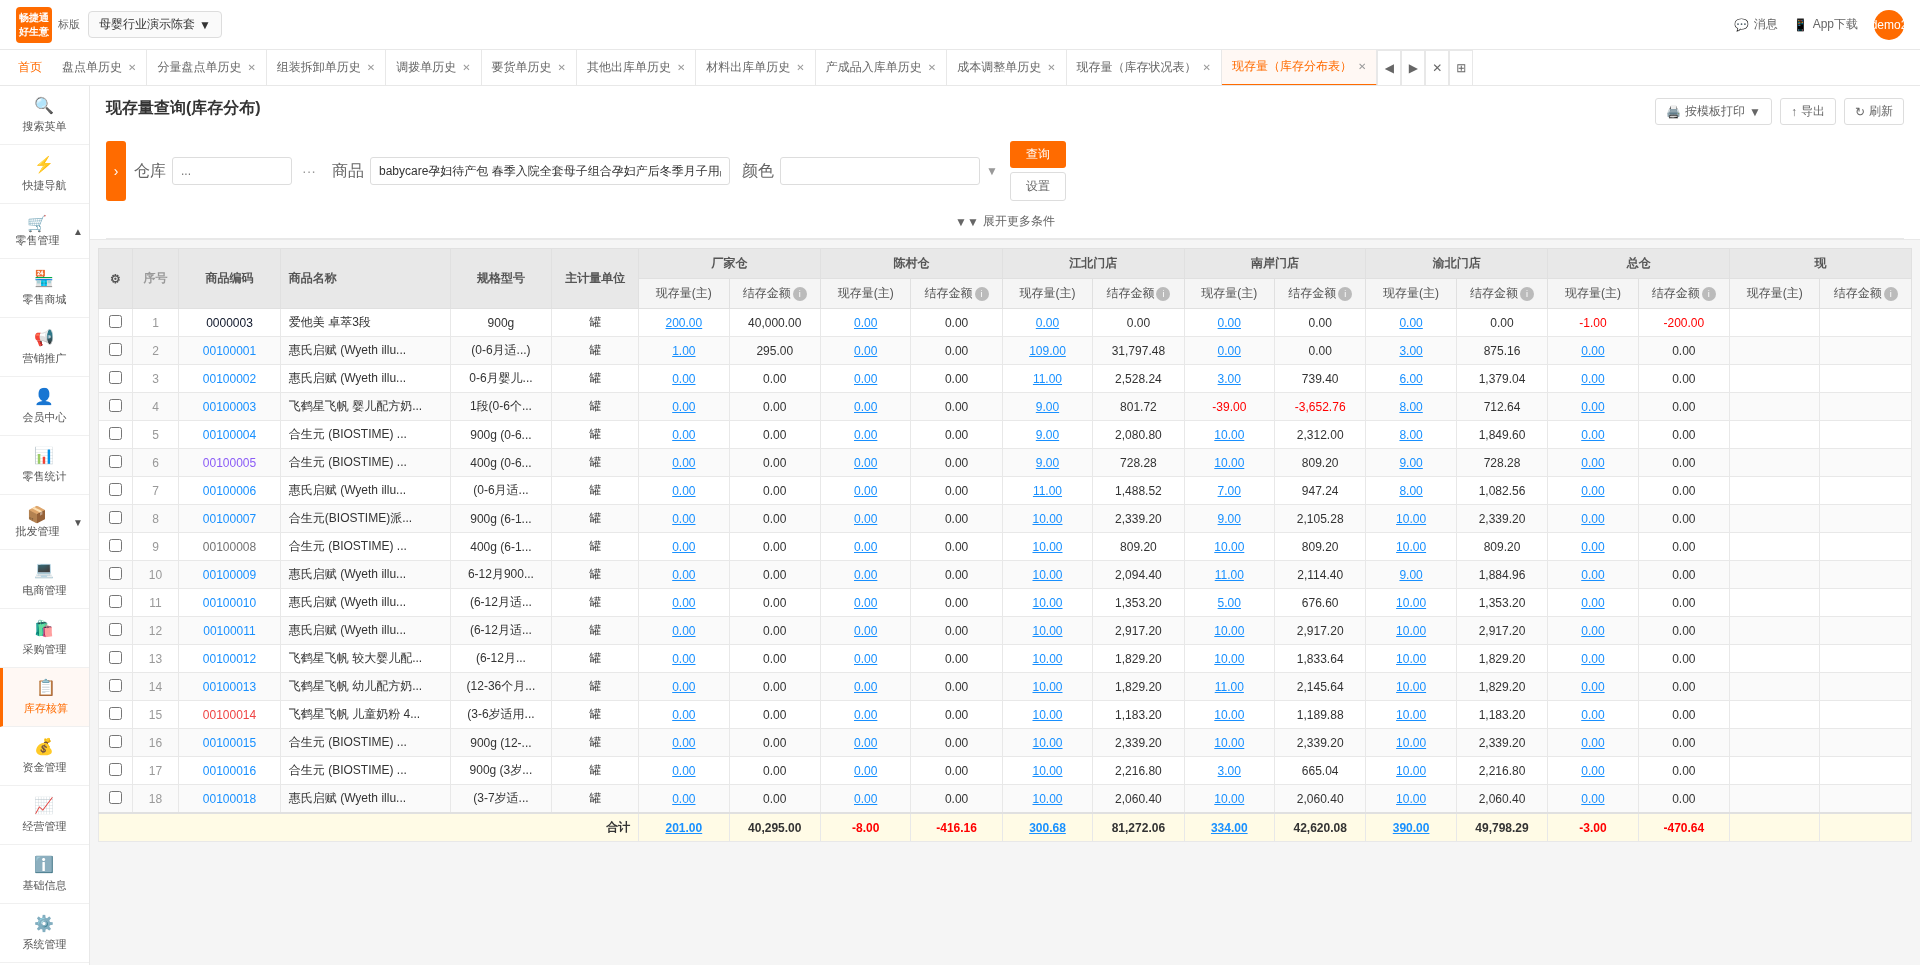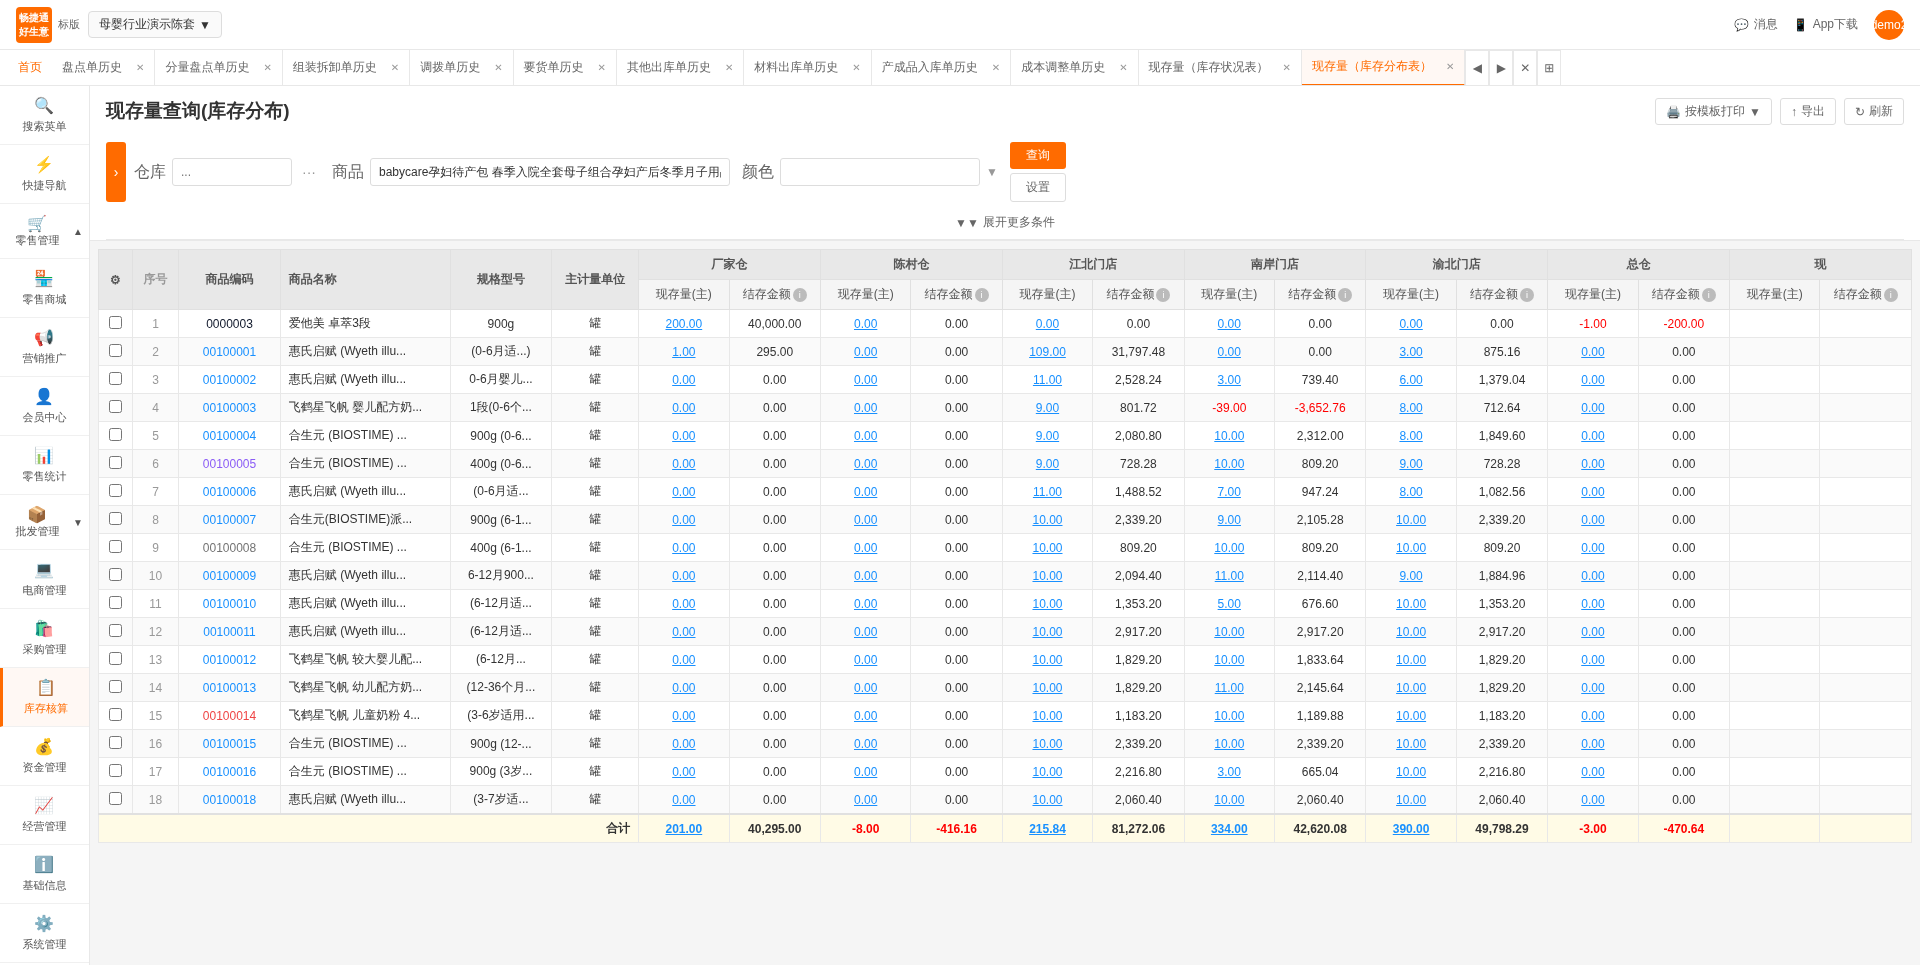--- a/index.html
+++ b/index.html
@@ -10,38 +10,38 @@
     .topbar-left { display: flex; align-items: center; gap: 8px; }
     .logo-area { display: flex; align-items: center; gap: 6px; }
     .company-selector { display: flex; align-items: center; gap: 4px; padding: 4px 10px; border: 1px solid #ddd; border-radius: 4px; cursor: pointer; font-size: 12px; color: #333; background: #fafafa; }
     .topbar-right { display: flex; align-items: center; gap: 16px; }
     .topbar-btn { display: flex; align-items: center; gap: 4px; cursor: pointer; color: #666; font-size: 12px; }
     .user-info { display: flex; align-items: center; gap: 6px; cursor: pointer; }
     .avatar { width: 30px; height: 30px; border-radius: 50%; background: #ff6b00; display: flex; align-items: center; justify-content: center; color: #fff; font-size: 12px; }
 
     
     .tabbar { background: #fff; border-bottom: 1px solid #e8e8e8; display: flex; align-items: center; padding: 0 8px; height: 36px; overflow: hidden; }
-    .tab-item { display: flex; align-items: center; gap: 12px; padding: 0 10px; height: 36px; border-right: 1px solid #e8e8e8; white-space: nowrap; cursor: pointer; font-size: 12px; color: #666; flex-shrink: 0; }
+    .tab-item { display: flex; align-items: center; gap: 4px; padding: 0 10px; height: 36px; border-right: 1px solid #e8e8e8; white-space: nowrap; cursor: pointer; font-size: 12px; color: #666; flex-shrink: 0; }
     .tab-item.active { color: #ff6b00; border-bottom: 2px solid #ff6b00; background: #fff8f4; }
     .tab-item .close-x { color: #999; font-size: 10px; margin-left: 2px; }
     .tab-home { font-size: 12px; color: #ff6b00; padding: 0 10px; height: 36px; display: flex; align-items: center; }
     .tab-nav { display: flex; align-items: center; }
     .tab-arrow { width: 24px; height: 36px; display: flex; align-items: center; justify-content: center; cursor: pointer; color: #666; border: 1px solid #e8e8e8; }
 
     
     .layout { display: flex; height: calc(965px - 86px); }
     .sidebar { width: 90px; background: #fff; border-right: 1px solid #e8e8e8; display: flex; flex-direction: column; overflow-y: auto; flex-shrink: 0; }
     .sidebar-item { display: flex; flex-direction: column; align-items: center; justify-content: center; padding: 10px 4px; cursor: pointer; border-bottom: 1px solid #f0f0f0; font-size: 11px; color: #555; gap: 4px; text-align: center; }
     .sidebar-item.active { background: #fff8f4; color: #ff6b00; border-left: 3px solid #ff6b00; }
     .sidebar-item .s-icon { font-size: 16px; }
 
     
     .main { flex: 1; overflow: hidden; display: flex; flex-direction: column; background: #f5f5f5; }
     .page-header { background: #fff; padding: 12px 16px 0; border-bottom: 1px solid #e8e8e8; }
-    .page-title { font-size: 19px; font-weight: bold; color: #333; margin-bottom: 10px; }
+    .page-title { font-size: 16px; font-weight: bold; color: #333; margin-bottom: 10px; }
     .page-actions { display: flex; justify-content: flex-end; gap: 8px; padding-bottom: 8px; }
     .action-btn { display: flex; align-items: center; gap: 4px; padding: 4px 10px; border: 1px solid #ddd; border-radius: 3px; cursor: pointer; font-size: 12px; color: #666; background: #fff; }
 
     
     .search-area { background: #fff; padding: 10px 16px; border-bottom: 1px solid #e8e8e8; }
     .search-row { display: flex; align-items: center; gap: 12px; flex-wrap: wrap; }
     .search-field { display: flex; align-items: center; gap: 6px; }
     .search-label { font-size: 16px; color: #666; white-space: nowrap; }
     .search-input { height: 28px; border: 1px solid #ddd; border-radius: 3px; padding: 0 8px; font-size: 12px; color: #333; min-width: 80px; }
     .search-input-long { min-width: 360px; }
@@ -732,21 +732,21 @@
     <td></td>
   </tr>
           </tbody>
         <tfoot>
           <tr class="summary-row">
             <td colspan="6" style="text-align:right;padding-left:12px;">合计</td>
             <td class="num-link">201.00</td>
             <td>40,295.00</td>
             <td class="num-red">-8.00</td>
             <td class="num-red">-416.16</td>
-            <td class="num-link">215.84</td>
+            <td class="num-link">300.68</td>
             <td>81,272.06</td>
             <td class="num-link">334.00</td>
             <td>42,620.08</td>
             <td class="num-link">390.00</td>
             <td>49,798.29</td>
             <td class="num-red">-3.00</td>
             <td class="num-red">-470.64</td>
             <td></td>
             <td></td>
           </tr>

